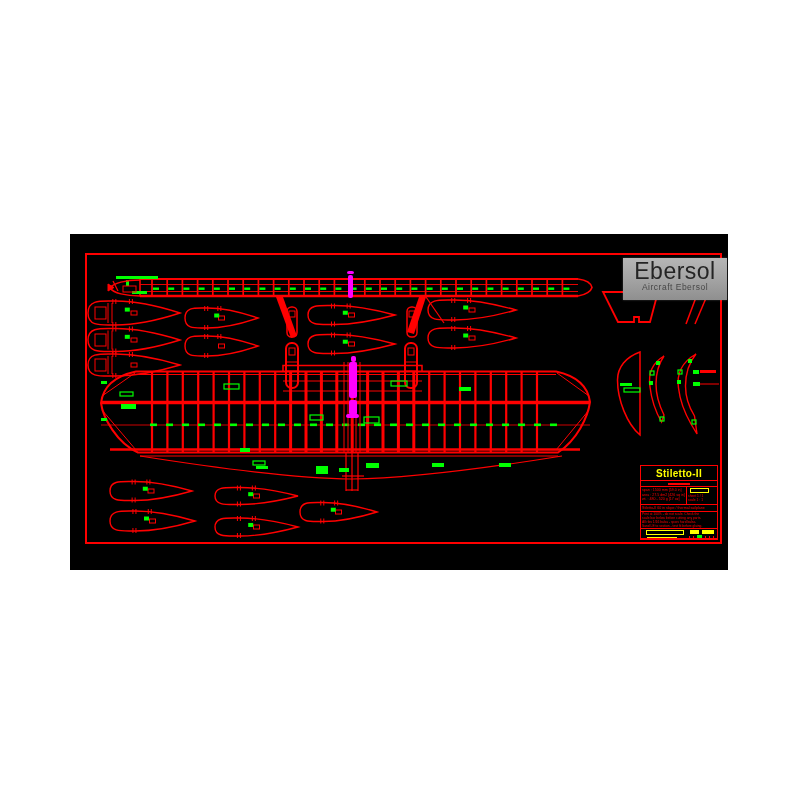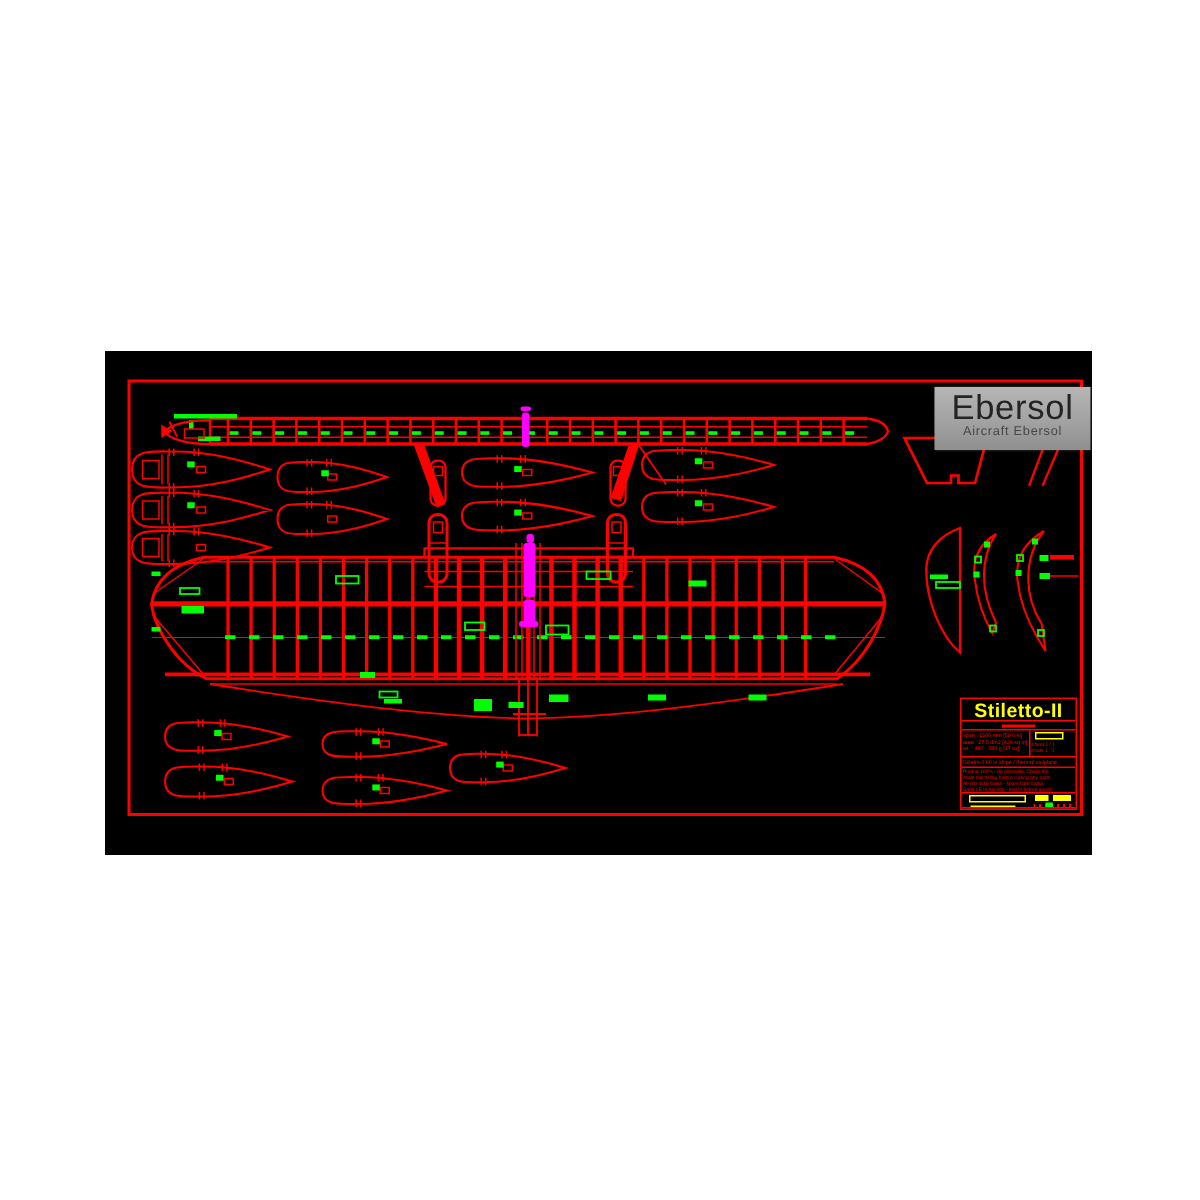--- a/index.html
+++ b/index.html
@@ -11,21 +11,21 @@
   .logo{position:absolute;left:623px;top:258px;width:104px;height:42px;
         background:linear-gradient(180deg,#b6b6b6 0%,#a2a2a2 55%,#8f8f8f 100%);
         text-align:center;box-shadow:0 0 2px rgba(255,255,255,.25);}
   .logo-name{font-size:23px;line-height:24px;font-weight:400;color:#242424;letter-spacing:.5px;margin-top:1px;}
   .logo-sub{font-size:8.5px;line-height:9px;color:#474747;letter-spacing:.5px;}
   
   .tb{position:absolute;left:640px;top:465px;width:78px;height:75px;border:1px solid #f00;
       box-sizing:border-box;color:#f00;background:#000;}
   .tb .row{box-sizing:border-box;border-bottom:1px solid #f00;overflow:hidden;}
   .tb-title{height:15px;display:flex;align-items:center;justify-content:center;
-            color:#ffff00;font-size:13px;font-weight:bold;letter-spacing:.3px;}
+            color:#ffff00;font-size:10px;font-weight:bold;letter-spacing:.3px;}
   .tb-bar{height:6px;position:relative;}
   .tb-bar::after{content:"";position:absolute;left:27px;top:2px;width:22px;height:2px;background:#f00;}
   .tb-specs{height:18px;display:flex;font-size:3.6px;line-height:4.6px;}
   .tb-specs-left{width:46px;border-right:1px solid #f00;padding:1px 0 0 1px;box-sizing:border-box;}
   .tb-specs-right{flex:1;position:relative;padding:7px 0 0 1px;font-size:3.3px;line-height:4px;}
   .tb-stamp{position:absolute;left:3px;top:1px;width:19px;height:5px;border:1px solid #ff0;box-sizing:border-box;}
   .tb-head{height:7px;display:flex;align-items:center;padding-left:1px;font-size:3.6px;white-space:nowrap;}
   .tb-notes{height:17px;padding:1px 0 0 1px;font-size:3.3px;line-height:3.9px;white-space:nowrap;}
   .tb-scale{height:10px;position:relative;border-bottom:none;}
   .sc-box{position:absolute;left:5px;top:1px;width:38px;height:5px;border:1px solid #ff0;box-sizing:border-box;}

